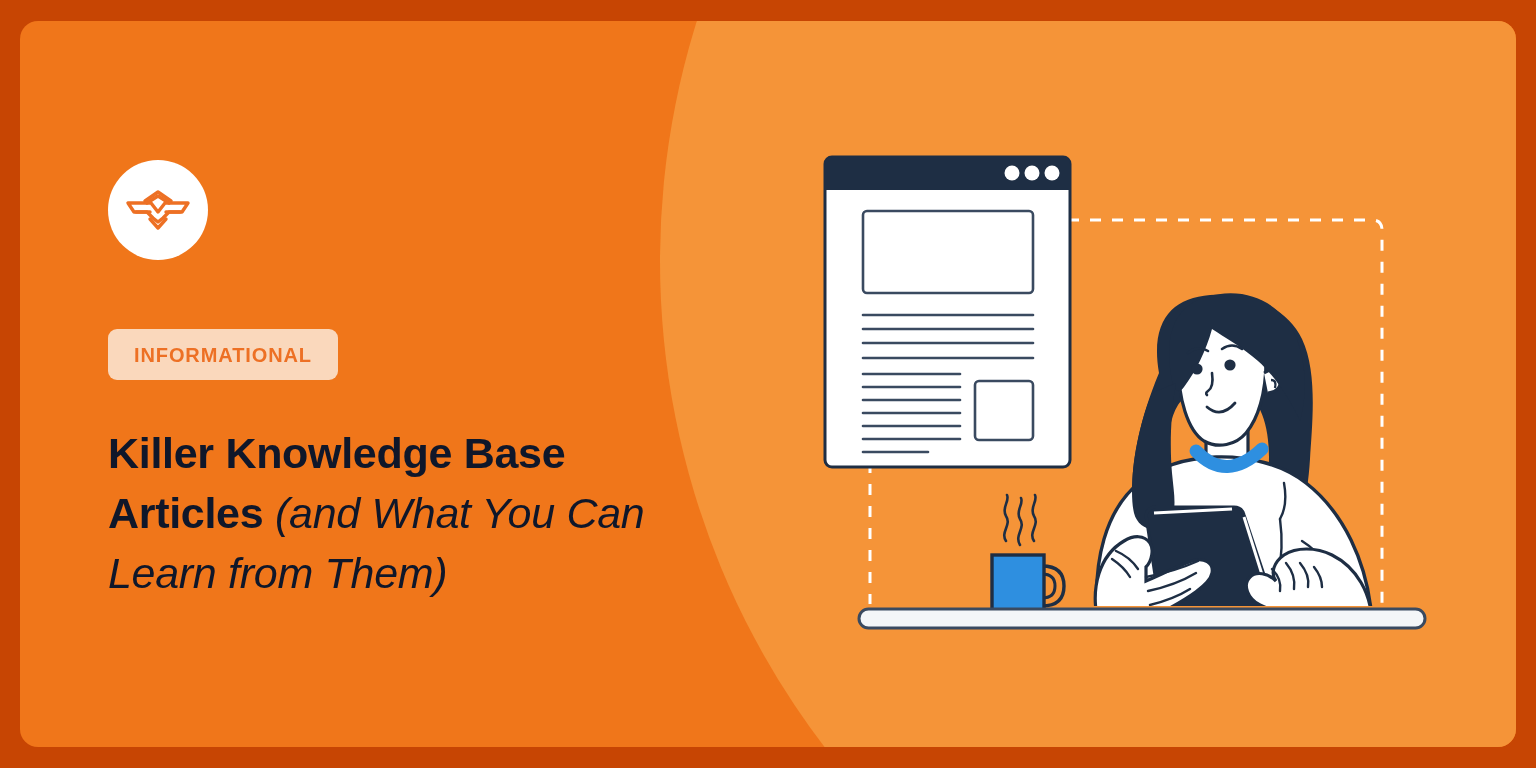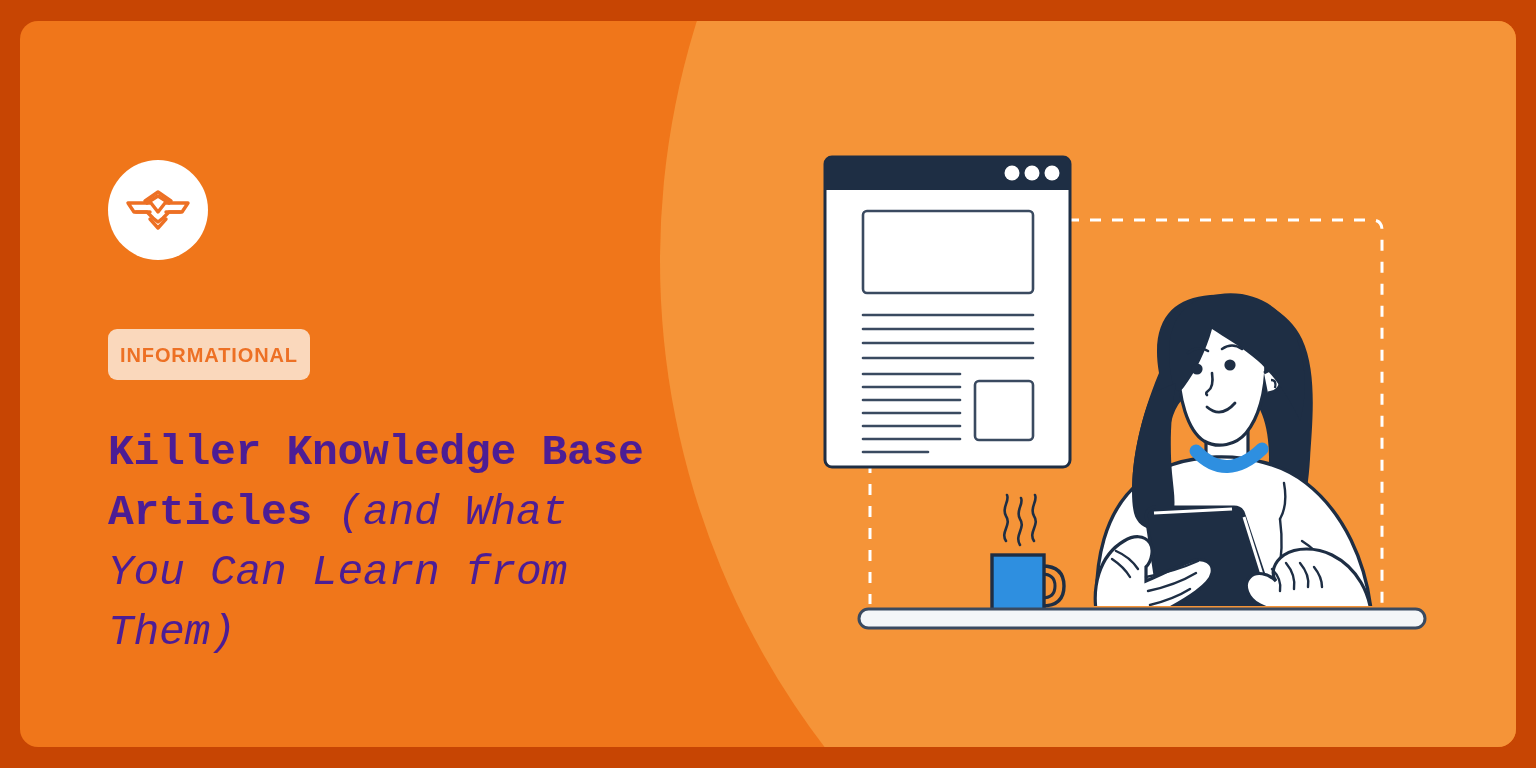--- a/index.html
+++ b/index.html
@@ -49,39 +49,38 @@
     display:flex; align-items:center; justify-content:center;
   }
   #logo-badge svg { display:block; }
 
   #cat-badge {
     position:absolute; left:0px; top:188px;
     height:51px;
     background:#FAD8BC;
     border-radius:9px;
     display:flex; align-items:center;
-    padding:0 12px;
+    padding:0 26px;
   }
   #cat-badge .label {
     color:#ED7024;
     font-size:20px;
     font-weight:bold;
     letter-spacing:0.9px;
     line-height:1;
   }
 
   #headline {
     position:absolute; left:0px; top:282px;
     width:540px;
-    color:#4c1d95;
+    color:#0f172a;
     font-size:43px;
     line-height:60px;
     font-weight:bold;
     letter-spacing:-0.3px;
-    font-family:Liberation Mono, monospace;
   }
   #headline .sub { font-weight:normal; font-style:italic; }
 
   
   #illus { position:absolute; left:0; top:0; width:1496px; height:726px; }
   #illus svg { position:absolute; left:0; top:0; }
 </style>
 </head>
 <body>
 

